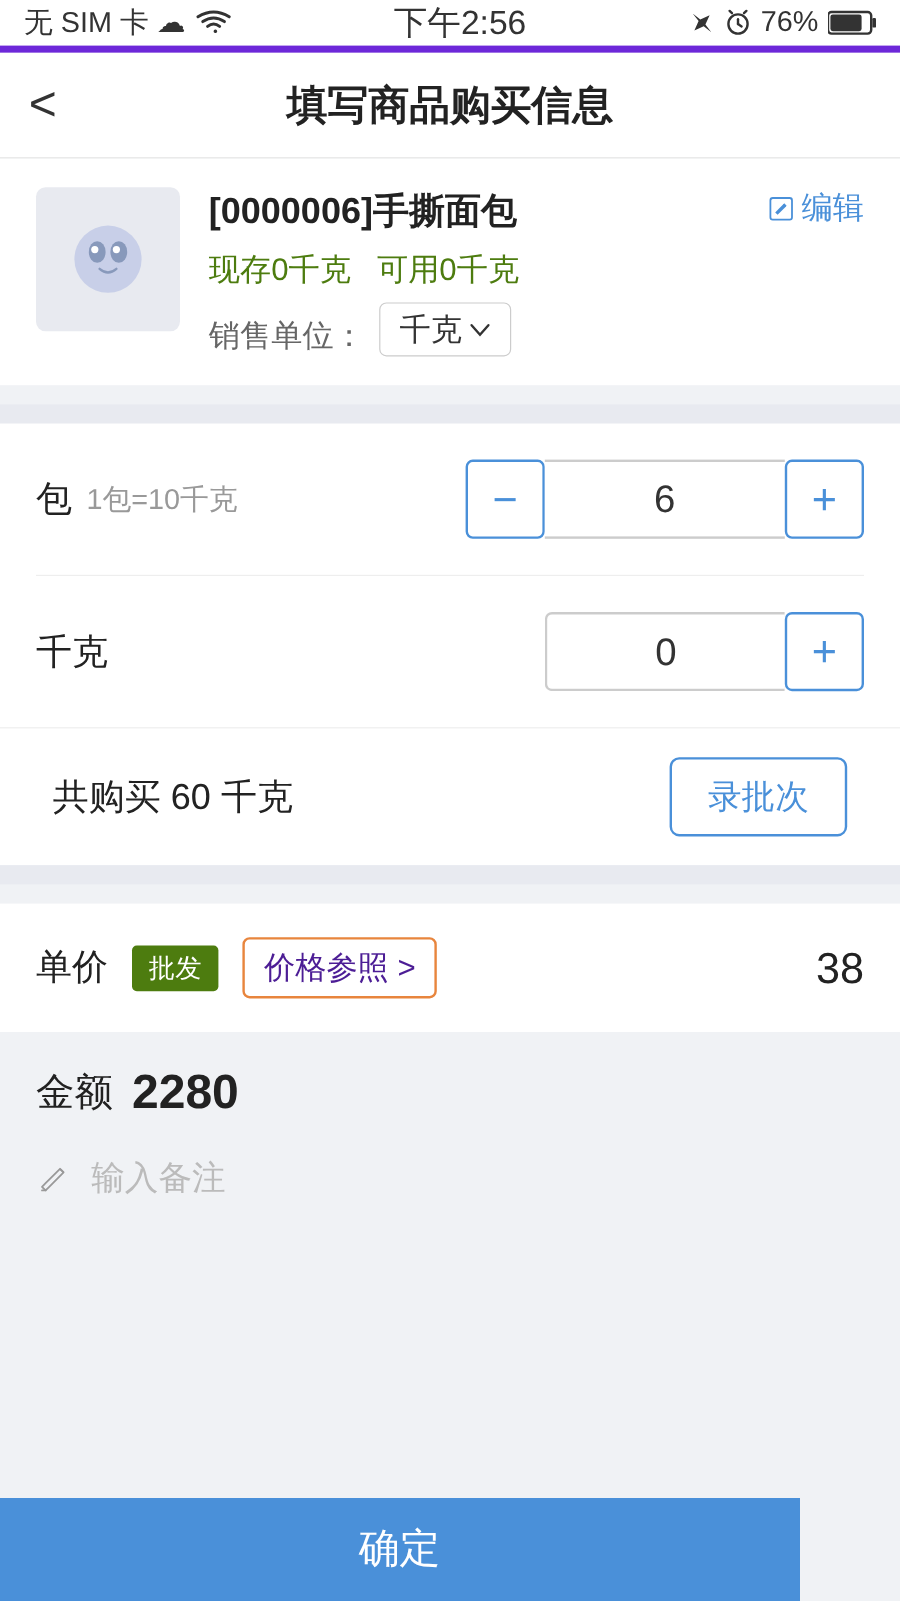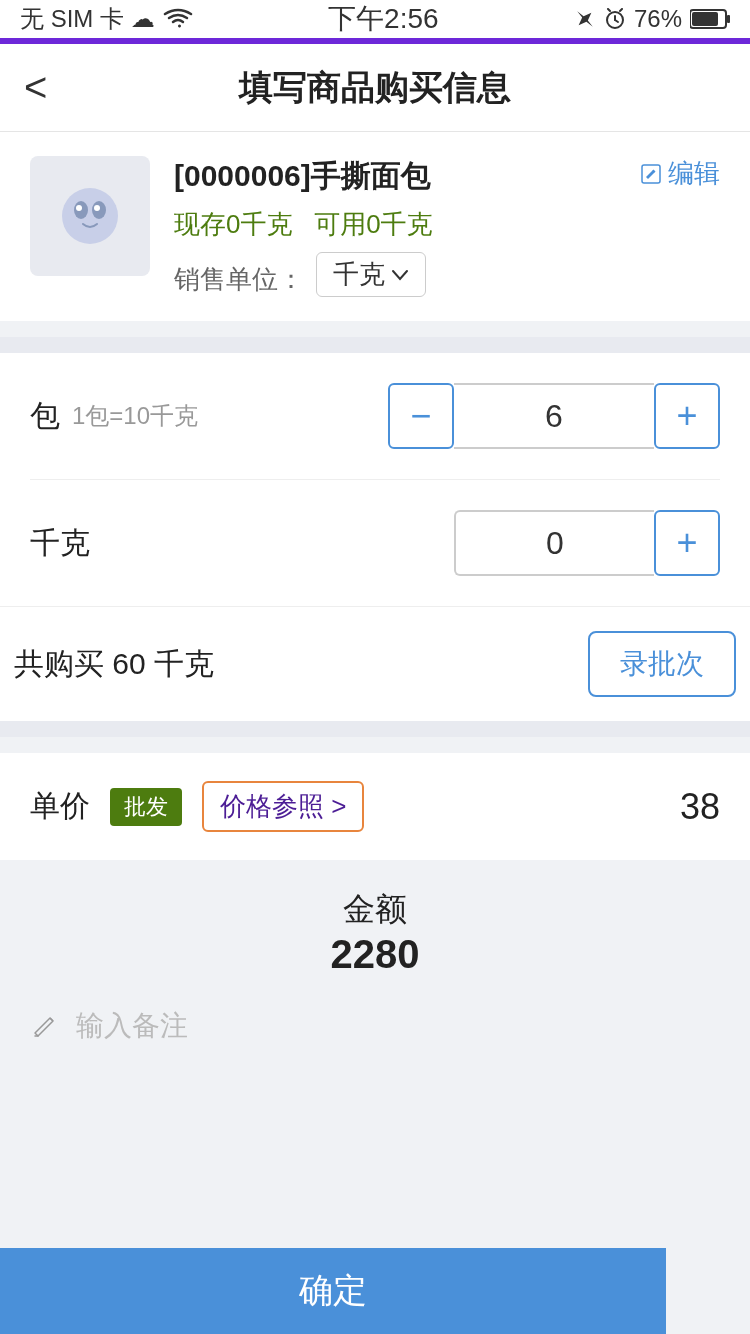--- a/index.html
+++ b/index.html
@@ -198,21 +198,21 @@
     .qty-btn-right {
       border-radius: 6px;
     }
     .qty-btn-left {
       border-radius: 6px;
     }
 
     
     .total-section {
       background: #fff;
-      padding: 24px 14px;
+      padding: 24px 44px;
       display: flex;
       align-items: center;
       justify-content: space-between;
       border-top: 1px solid #eee;
     }
     .total-text {
       font-size: 30px;
       color: #222;
     }
     .batch-btn {
@@ -266,23 +266,22 @@
     }
 
     
     .amount-section {
       background: #f0f2f5;
       padding: 28px 30px 0;
     }
     .amount-row {
       display: flex;
       align-items: center;
-      gap: 0;
+      gap: 16px;
       padding-bottom: 20px;
-      flex-direction: column;
     }
     .amount-label {
       font-size: 32px;
       color: #222;
     }
     .amount-value {
       font-size: 40px;
       color: #222;
       font-weight: 600;
     }

